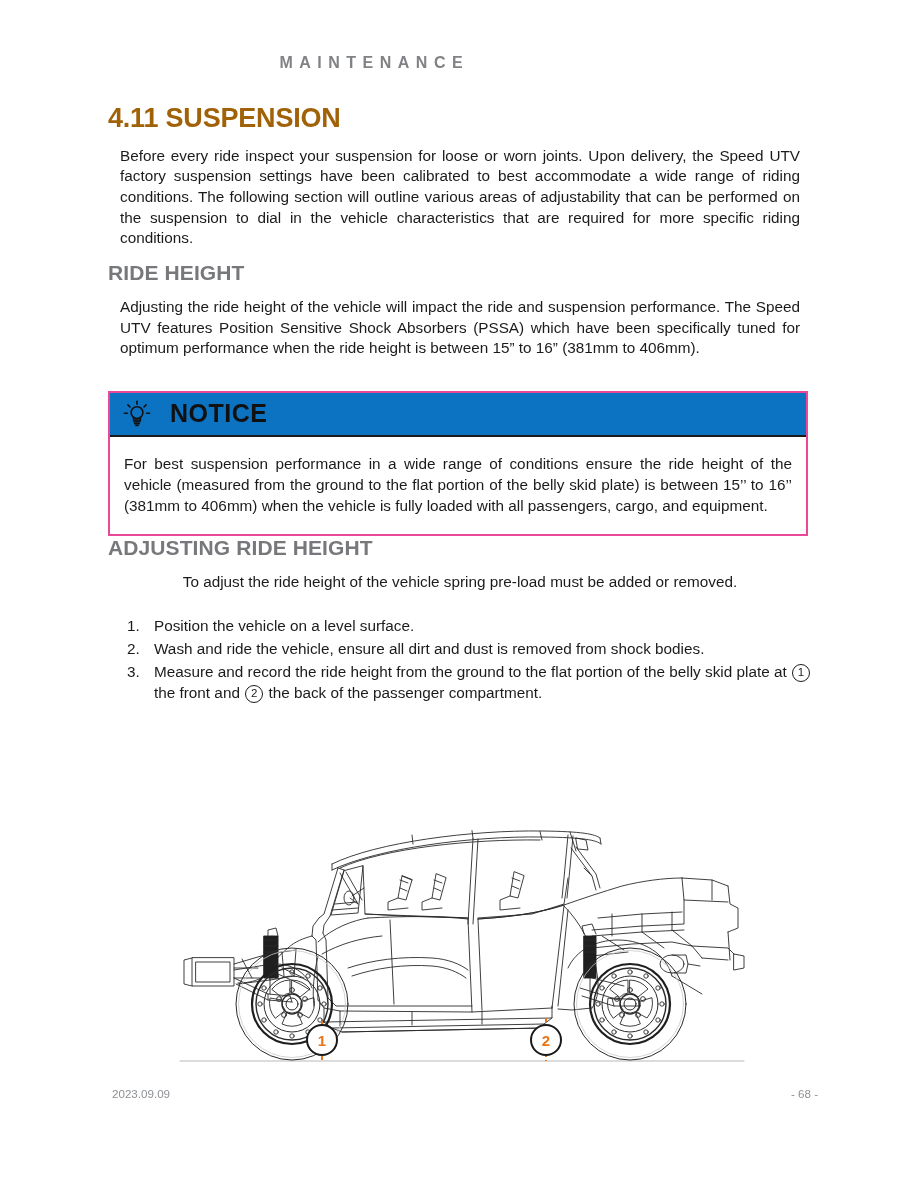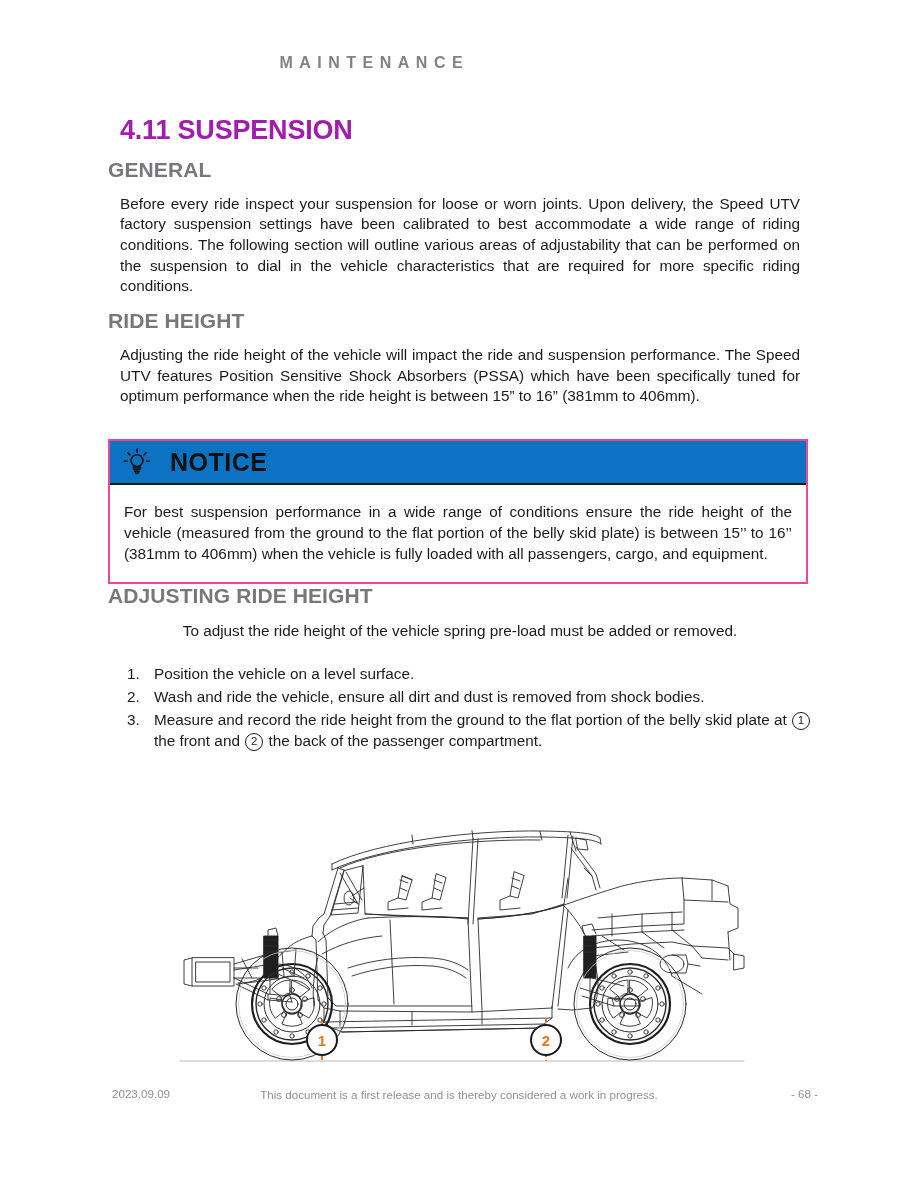--- a/index.html
+++ b/index.html
@@ -38,25 +38,25 @@
 
   
   .content {
     position: absolute;
     left: 108px;
     top: 104px;
     width: 704px;
   }
 
   h1.section-title {
-    margin: 12px;
+    margin: 0;
     font-size: 27px;
     font-weight: bold;
     letter-spacing: -0.2px;
-    color: #a21caf;
+    color: #a16207;
     line-height: 1.1;
   }
 
   h2.sub-head {
     margin: 0;
     font-size: 21px;
     font-weight: bold;
     color: #77787B;
     letter-spacing: 0.1px;
     line-height: 1.15;
@@ -192,21 +192,20 @@
 <body>
 
 <div class="page">
 
   <div class="running-header">MAINTENANCE</div>
 
   <div class="content">
 
     <h1 class="section-title">4.11 SUSPENSION</h1>
 
-    <h2 class="sub-head sp-general-title">GENERAL</h2>
     <p class="body-text sp-general-body">Before every ride inspect your suspension for loose or worn joints. Upon delivery, the Speed UTV factory suspension settings have been calibrated to best accommodate a wide range of riding conditions. The following section will outline various areas of adjustability that can be performed on the suspension to dial in the vehicle characteristics that are required for more specific riding conditions.</p>
 
     <h2 class="sub-head sp-ride-title">RIDE HEIGHT</h2>
     <p class="body-text sp-ride-body">Adjusting the ride height of the vehicle will impact the ride and suspension performance. The Speed UTV features Position Sensitive Shock Absorbers (PSSA) which have been specifically tuned for optimum performance when the ride height is between 15” to 16” (381mm to 406mm).</p>
 
     <div class="notice-box">
       <div class="notice-header">
         <span class="bulb">
           <svg class="bulb" viewBox="0 0 30 30" xmlns="http://www.w3.org/2000/svg">
             <g stroke="#111111" stroke-width="1.6" stroke-linecap="round" fill="none">
@@ -494,18 +493,17 @@
         <line x1="374" y1="200" x2="374" y2="243" stroke="#E8751A" stroke-width="2" stroke-dasharray="4 3"></line>
         <circle cx="374" cy="222" r="15" fill="#ffffff" stroke="#1a1a1a" stroke-width="2"></circle>
         <text x="374" y="228" text-anchor="middle" font-family="Liberation Sans, sans-serif" font-size="15" font-weight="bold" fill="#E8751A">2</text>
       </g>
     </svg>
   </div>
 
   <div class="footer">
     <span class="footer-date">2023.09.09</span>
     <div class="footer-center">
-      <div>This document is a first release and is thereby considered a work in progress.</div>
     </div>
     <span class="footer-page">- 68 -</span>
   </div>
 
 </div>
 
 </body></html>

